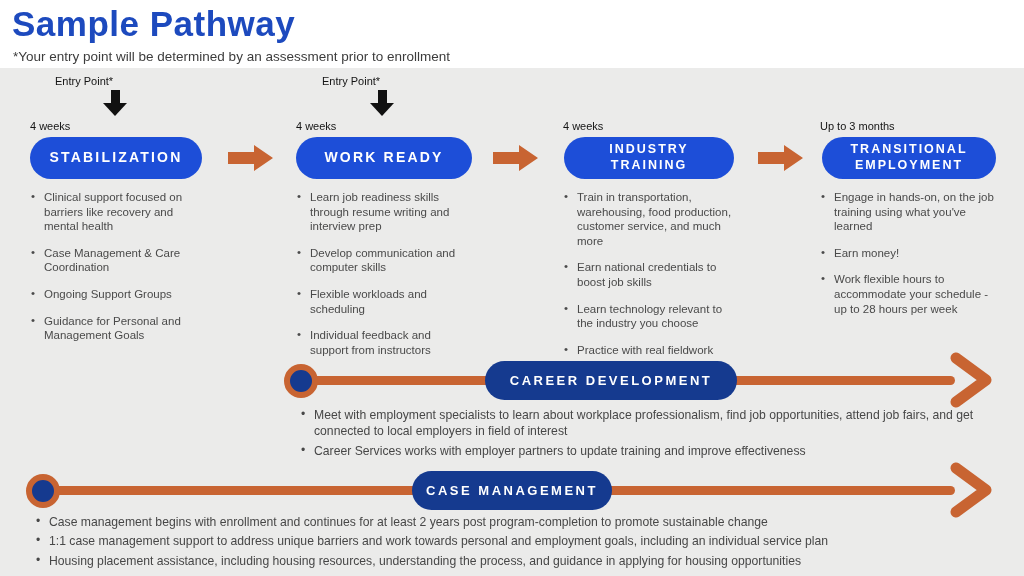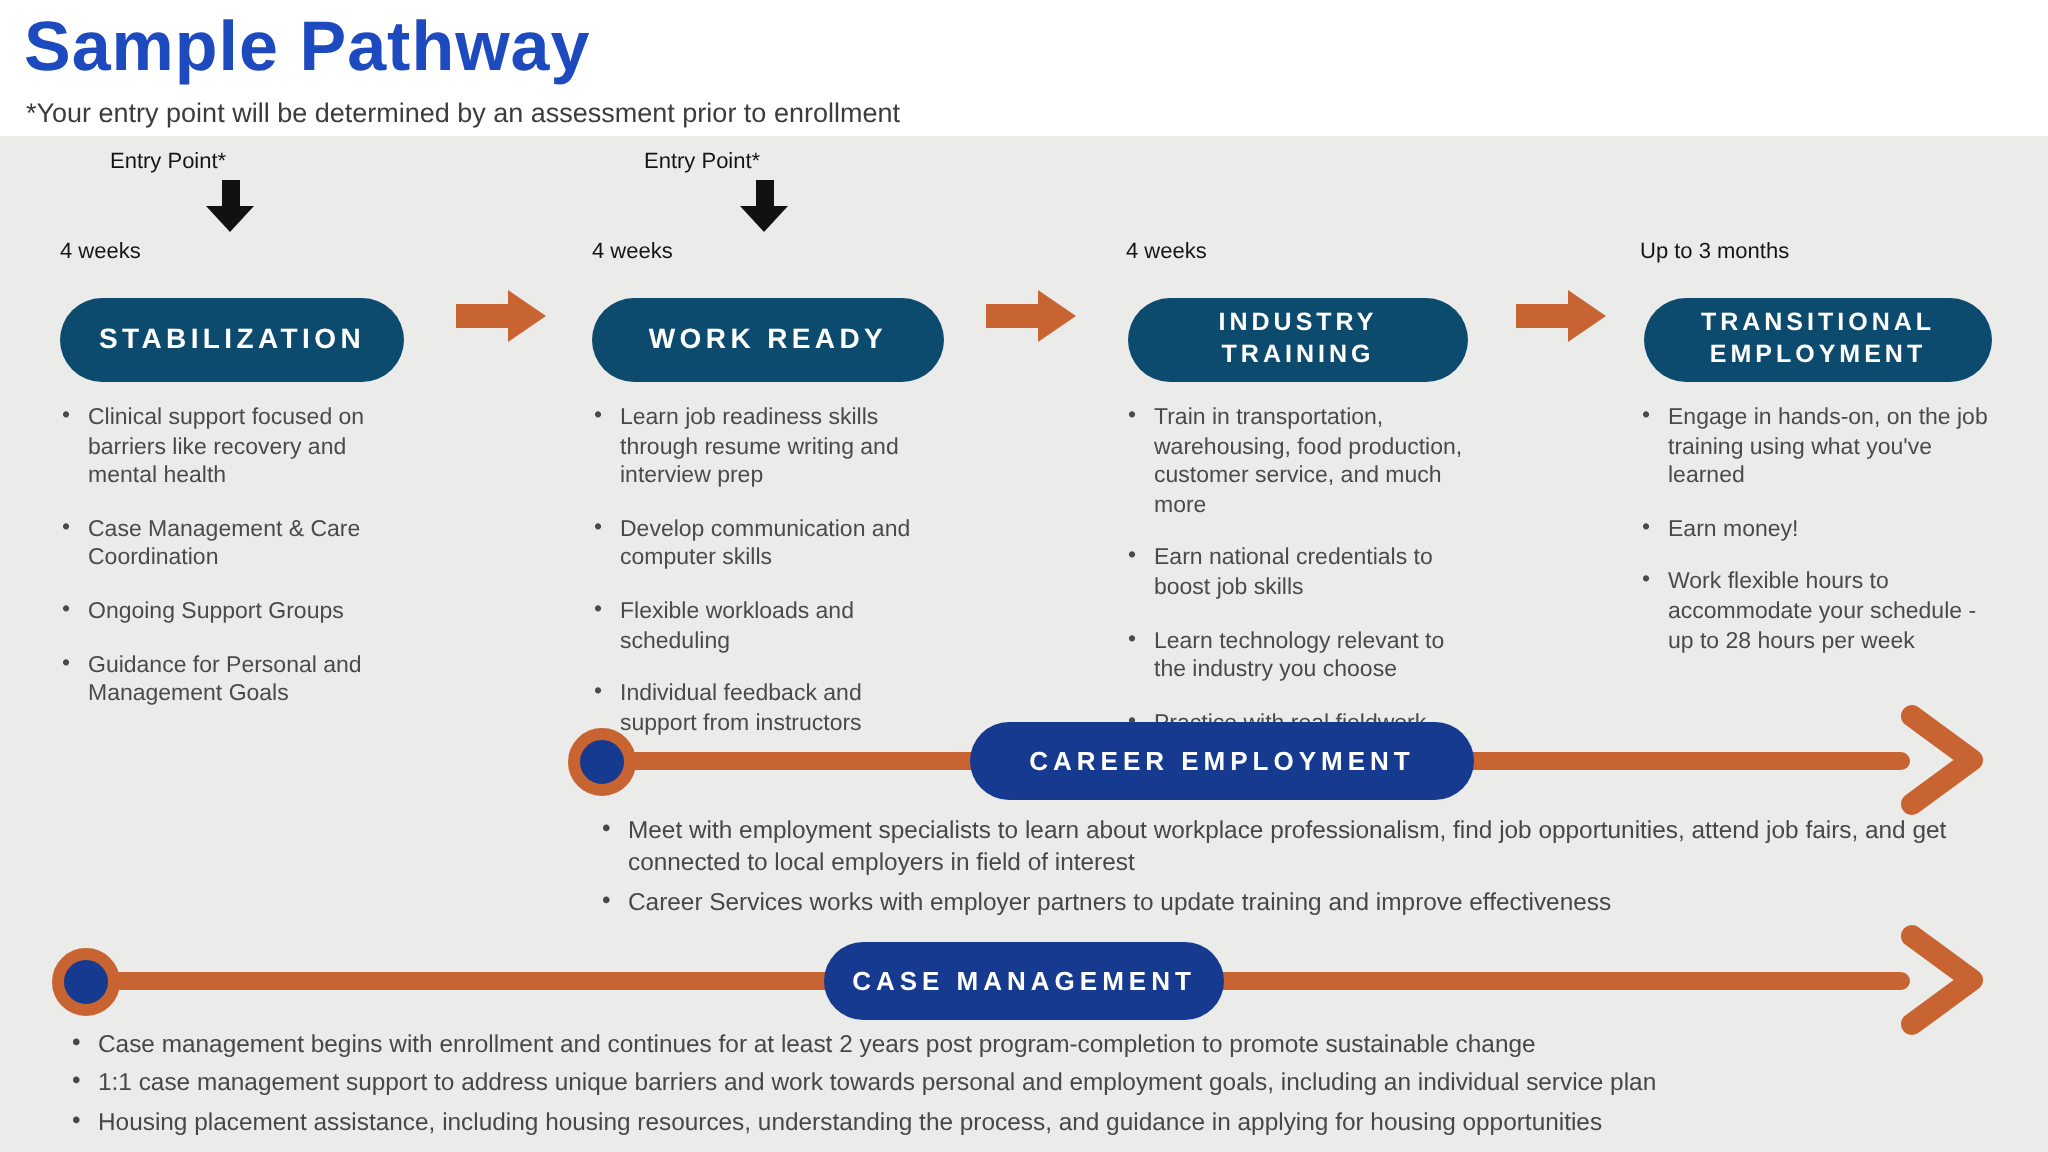--- a/index.html
+++ b/index.html
@@ -20,21 +20,21 @@
   .entry .lbl { font-size:11px; color:#141414; }
   .down-arrow { width:24px; margin:3px auto 0; }
   .down-arrow .shaft { width:9px; height:13px; background:#111; margin:0 auto; }
   .down-arrow .head { width:0; height:0; margin:0 auto;
     border-left:12px solid transparent; border-right:12px solid transparent;
     border-top:13px solid #111; }
 
   
   .stage { position:absolute; top:120px; }
   .duration { text-align:left; font-size:11px; color:#141414; height:15px; }
-  .pill { margin-top:14px; min-height:42px; background:#0c4a6e; border-radius:22px;
+  .pill { margin-top:2px; min-height:42px; background:#1d4ed8; border-radius:22px;
     color:#fff; font-weight:bold; letter-spacing:2.2px; font-size:14px; line-height:1.25;
     display:flex; align-items:center; justify-content:center; text-align:center; padding:3px 6px; }
   .pill.two-line { font-size:12.5px; letter-spacing:2px; }
   .bullets { margin:11px 0 0; list-style:none; font-size:11.5px; line-height:1.27; color:#4a4a4a; }
   .bullets li { margin-bottom:12px; padding-left:14px; position:relative; }
   .bullets li::before { content:"\2022"; position:absolute; left:1px; top:-1px; }
 
   
   .flow-arrow { position:absolute; top:145px; }
 
@@ -126,21 +126,21 @@
 </svg>
 <svg class="flow-arrow" style="left:758px;" width="46" height="26" viewBox="0 0 46 26">
   <path d="M0,7 H26 V0 L45,13 L26,26 V19 H0 Z" fill="#c86432"></path>
 </svg>
 
 <div class="track-line" style="left:300px; top:376px; width:655px;"></div>
 <div class="node" style="left:284px; top:364px;"></div>
 <svg class="chevron" style="left:948px; top:352px;" width="46" height="56" viewBox="0 0 46 56">
   <polyline points="8,6 38,28 8,50" fill="none" stroke="#c86432" stroke-width="11" stroke-linecap="round" stroke-linejoin="round"></polyline>
 </svg>
-<div class="track-pill" style="left:485px; top:361px; width:252px;">CAREER EMPLOYMENT</div>
+<div class="track-pill" style="left:485px; top:361px; width:252px;">CAREER DEVELOPMENT</div>
 <ul class="track-bullets" style="left:300px; top:407px; width:678px;">
   <li>Meet with employment specialists to learn about workplace professionalism, find job opportunities, attend job fairs, and get connected to local employers in field of interest</li>
   <li>Career Services works with employer partners to update training and improve effectiveness</li>
 </ul>
 
 <div class="track-line" style="left:43px; top:486px; width:912px;"></div>
 <div class="node" style="left:26px; top:474px;"></div>
 <svg class="chevron" style="left:948px; top:462px;" width="46" height="56" viewBox="0 0 46 56">
   <polyline points="8,6 38,28 8,50" fill="none" stroke="#c86432" stroke-width="11" stroke-linecap="round" stroke-linejoin="round"></polyline>
 </svg>

